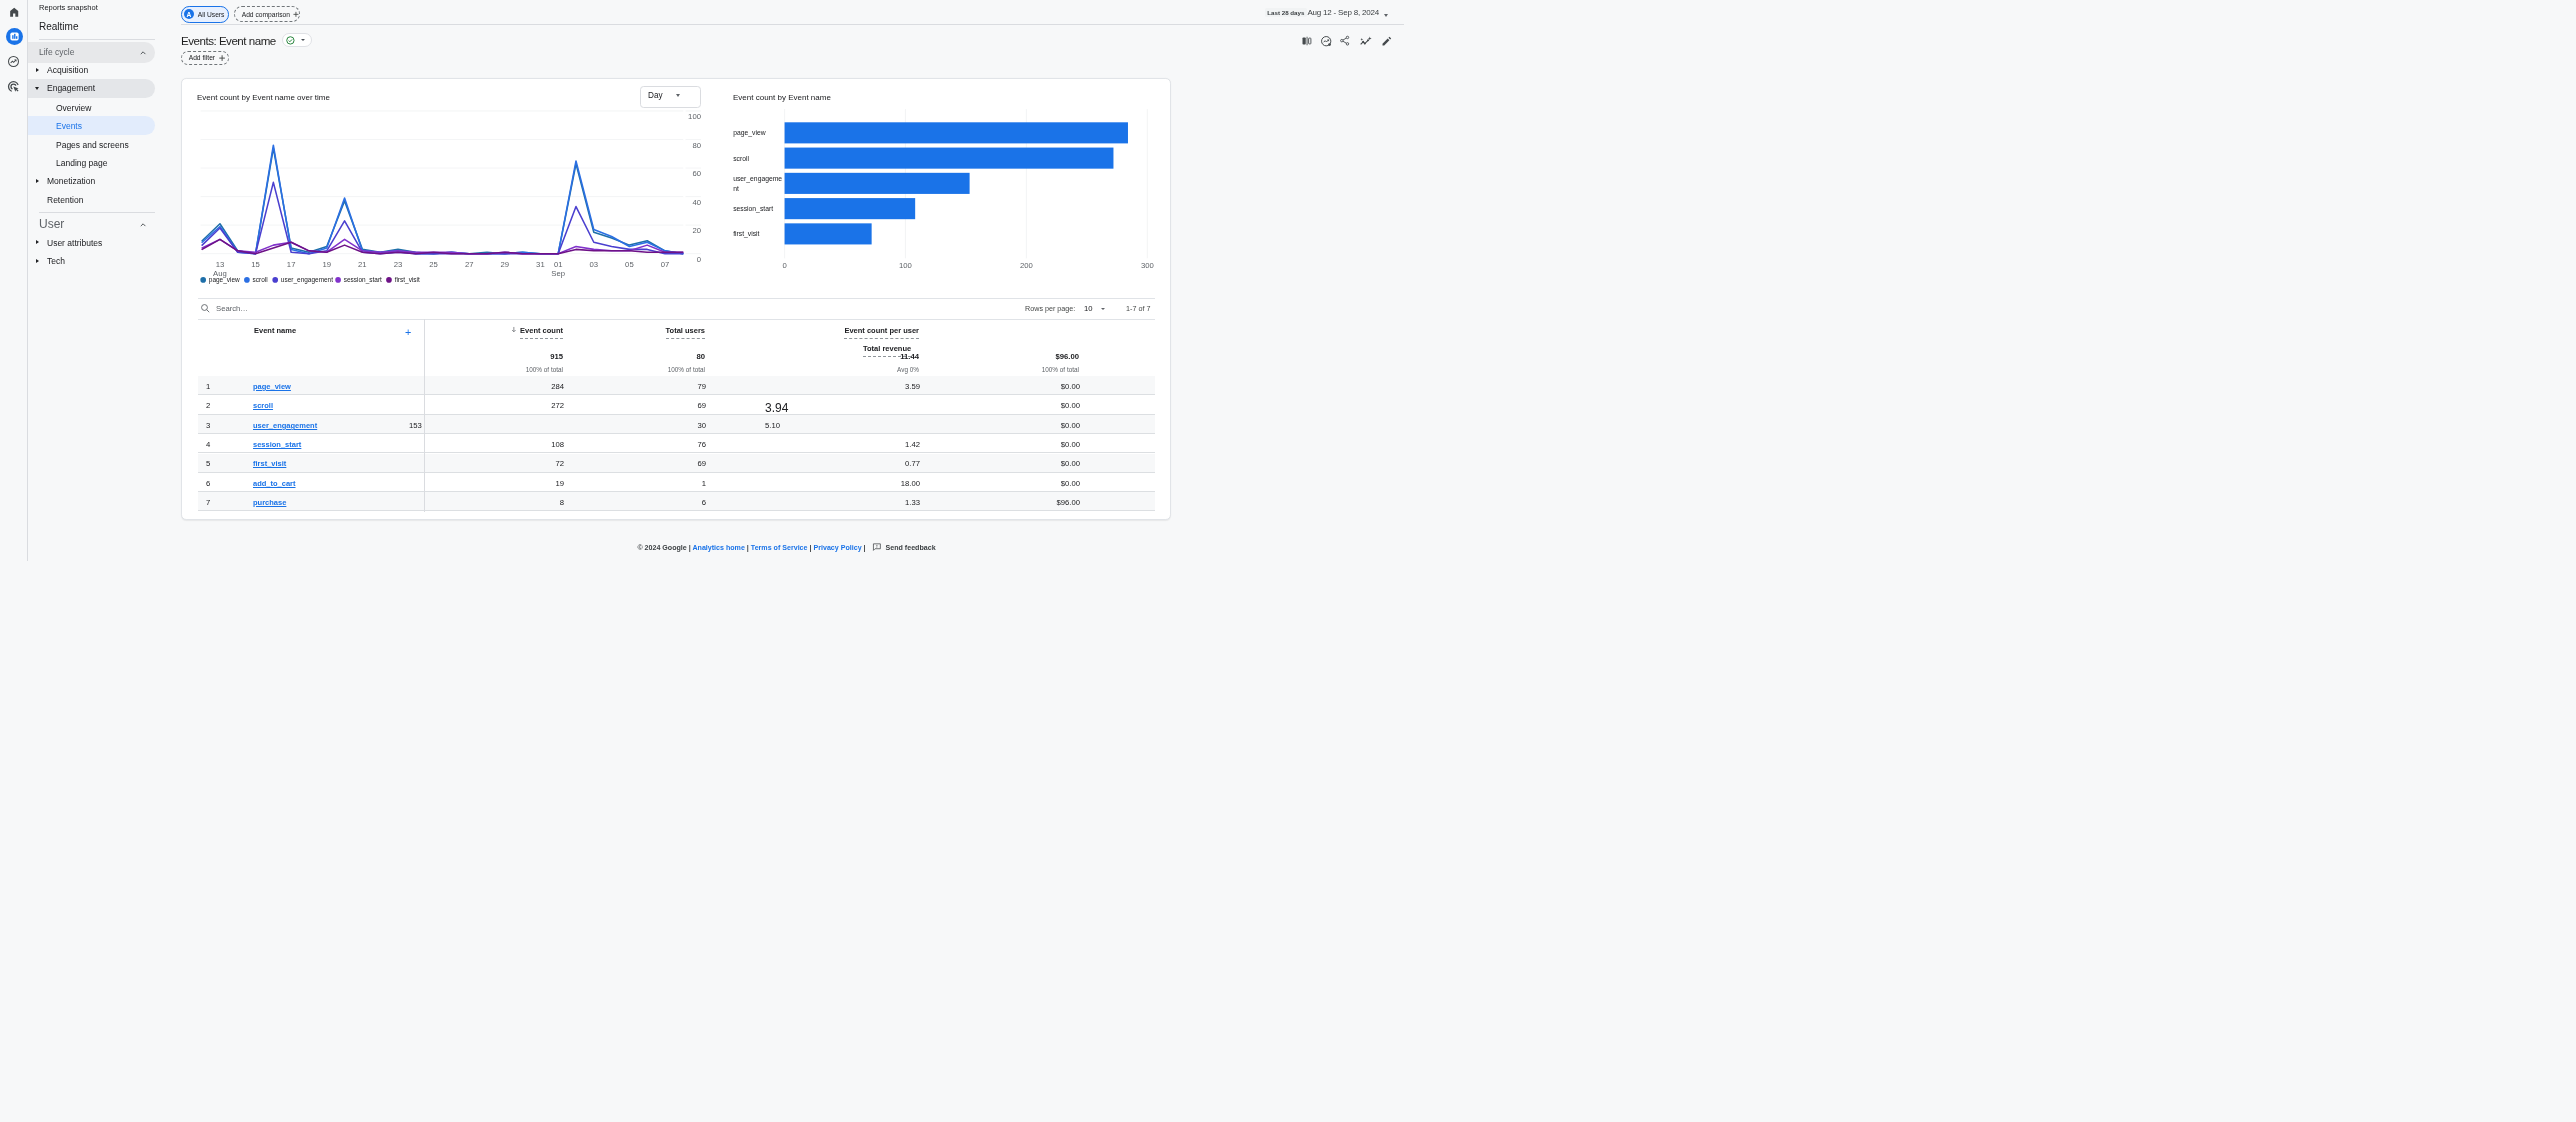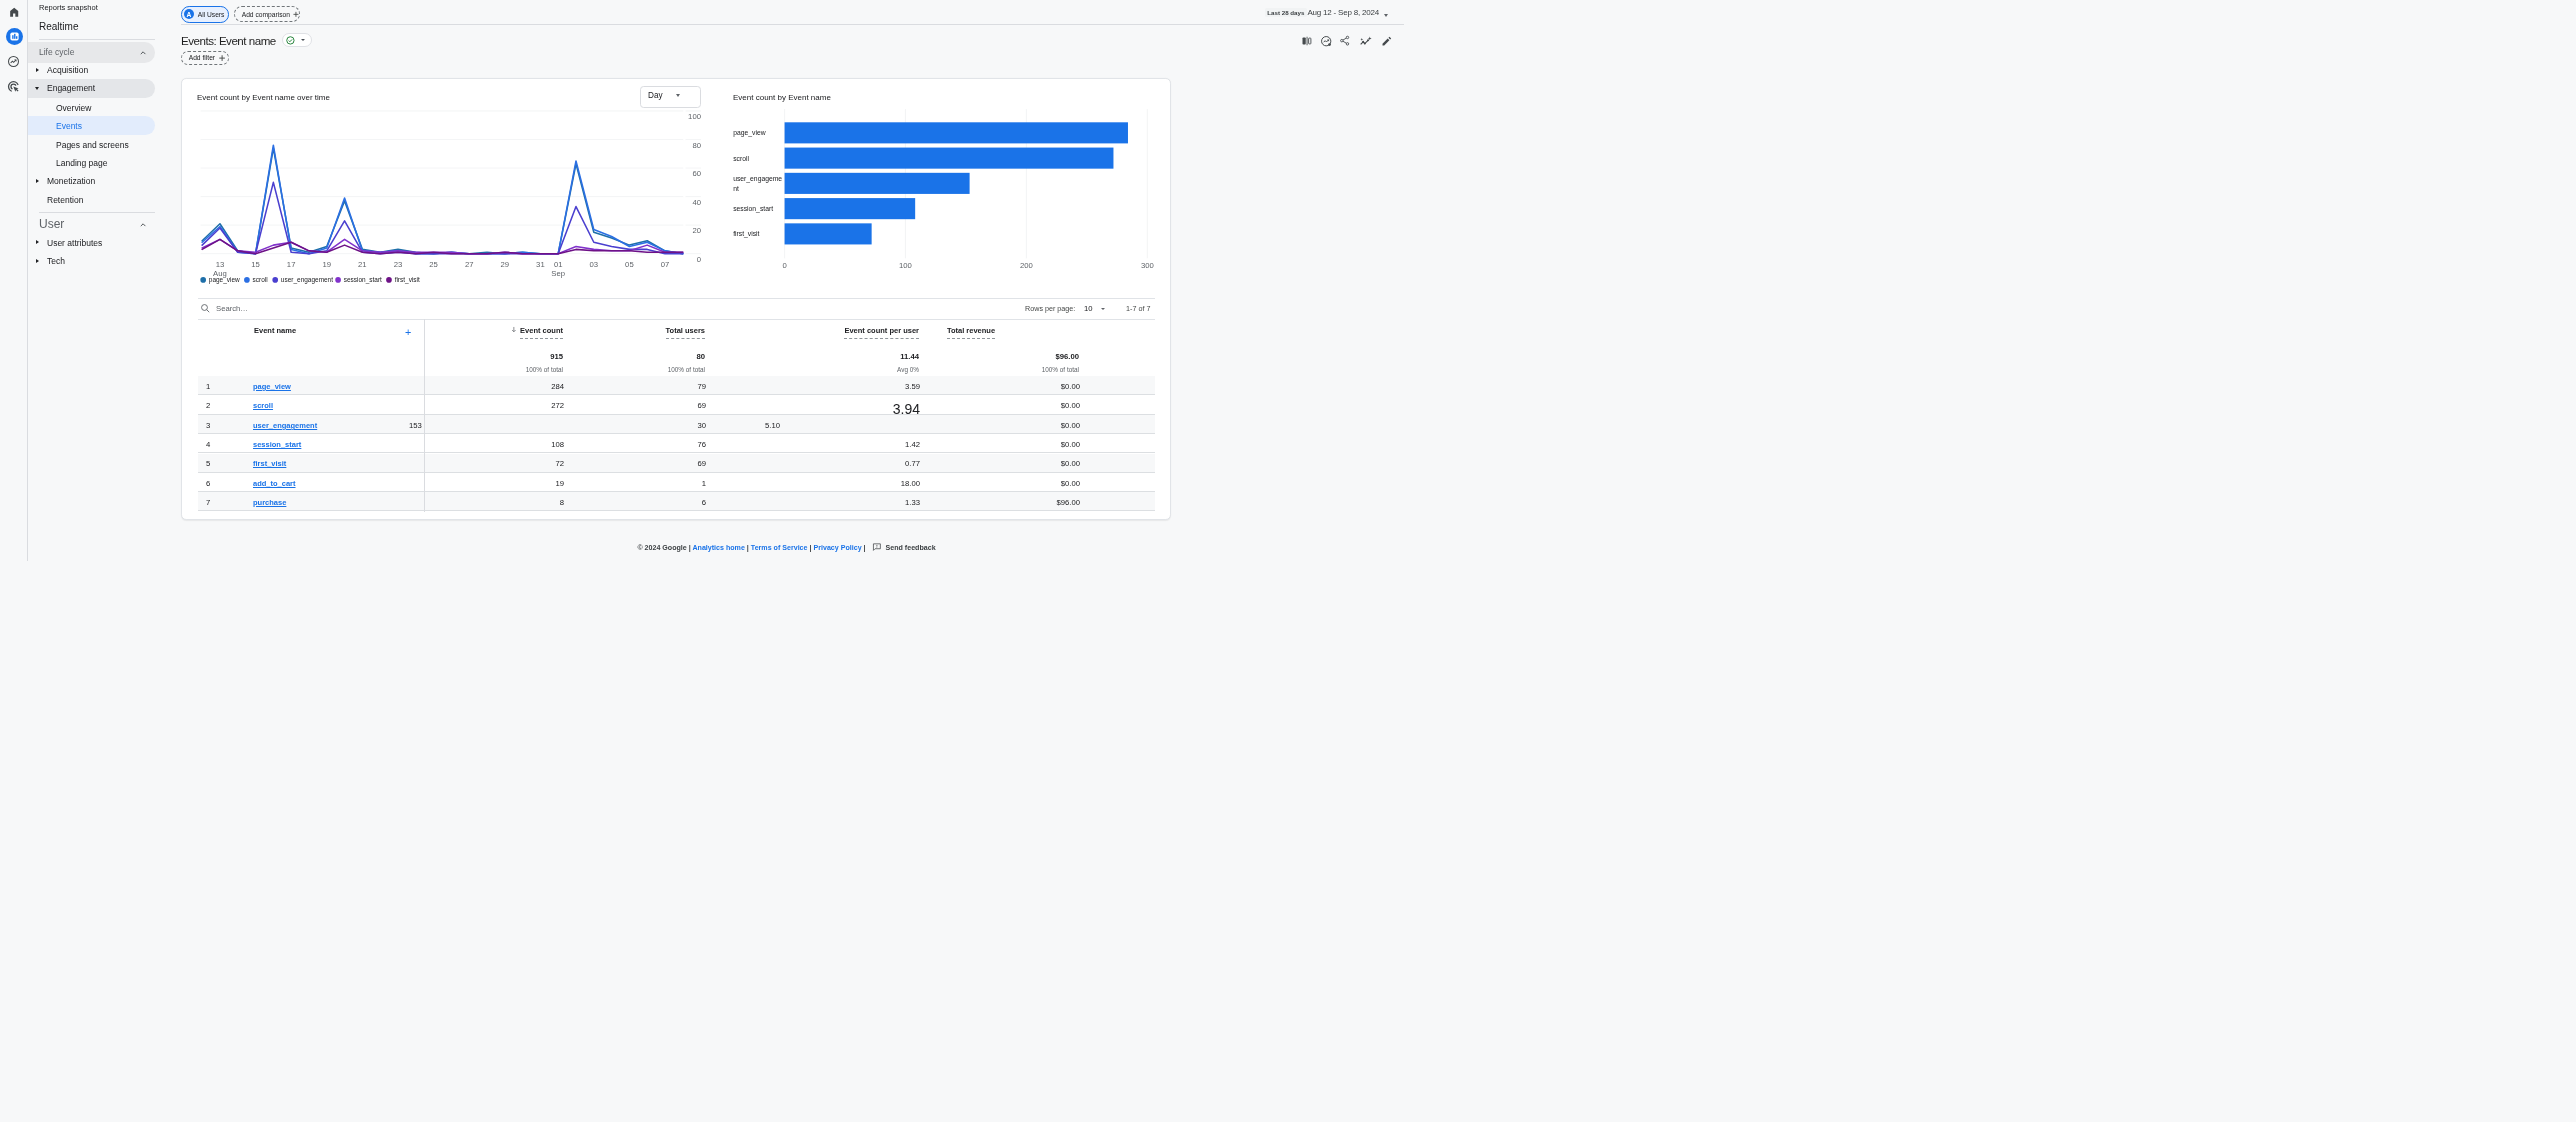--- a/index.html
+++ b/index.html
@@ -208,21 +208,21 @@
 <div style="position:absolute;left:1101px;top:308px;width:0;height:0;border-left:2.6px solid transparent;border-right:2.6px solid transparent;border-top:2.8px solid #5f6368"></div>
 <div style="position:absolute;left:1126px;top:304px;font-size:7.2px;color:#444746">1-7 of 7</div>
 <div style="position:absolute;left:198px;top:319px;width:957px;height:0.5px;background:#e0e3e7"></div>
 <div style="position:absolute;left:254px;top:326px;font-size:7.5px;font-weight:700;color:#202124">Event name</div>
 <div style="position:absolute;left:405px;top:326px;font-size:10.8px;color:#1a73e8;font-weight:400">+</div>
 <div style="position:absolute;left:347px;top:326px;width:216px;text-align:right"><svg width="7.7" height="7.7" viewBox="0 0 24 24" style="margin-right:2.6px;vertical-align:-1px">
       <path d="M12 3v15M6.5 12.5 12 18l5.5-5.5" fill="none" stroke="#5f6368" stroke-width="2.2"></path>
     </svg><span style="font-size:7.5px;font-weight:700;color:#202124;border-bottom:0.8px dashed #8f959a;padding-bottom:2.6px">Event count</span></div>
 <div style="position:absolute;left:489px;top:326px;width:216px;text-align:right"><span style="font-size:7.5px;font-weight:700;color:#202124;border-bottom:0.8px dashed #8f959a;padding-bottom:2.6px">Total users</span></div>
 <div style="position:absolute;left:703px;top:326px;width:216px;text-align:right"><span style="font-size:7.5px;font-weight:700;color:#202124;border-bottom:0.8px dashed #8f959a;padding-bottom:2.6px">Event count per user</span></div>
-<div style="position:absolute;left:863px;top:326px;width:216px;text-align:center"><span style="font-size:7.5px;font-weight:700;color:#202124;border-bottom:0.8px dashed #8f959a;padding-bottom:2.6px">Total revenue</span></div>
+<div style="position:absolute;left:863px;top:344px;width:216px;text-align:left"><span style="font-size:7.5px;font-weight:700;color:#202124;border-bottom:0.8px dashed #8f959a;padding-bottom:2.6px">Total revenue</span></div>
 <div style="position:absolute;left:347px;top:352px;width:216px;text-align:right">
     <div style="font-size:7.7px;font-weight:700;color:#202124">915</div>
     <div style="font-size:6.4px;color:#5f6368;margin-top:4.6px">100% of total</div>
   </div>
 <div style="position:absolute;left:489px;top:352px;width:216px;text-align:right">
     <div style="font-size:7.7px;font-weight:700;color:#202124">80</div>
     <div style="font-size:6.4px;color:#5f6368;margin-top:4.6px">100% of total</div>
   </div>
 <div style="position:absolute;left:703px;top:352px;width:216px;text-align:right">
     <div style="font-size:7.7px;font-weight:700;color:#202124">11.44</div>
@@ -237,21 +237,21 @@
 <div style="position:absolute;left:253px;top:382px;font-size:7.5px;color:#1a73e8;text-decoration:underline;font-weight:700">page_view</div>
 <div style="position:absolute;left:409px;top:382px;width:155px;text-align:right;font-size:7.7px;color:#202124">284</div>
 <div style="position:absolute;left:551px;top:382px;width:155px;text-align:right;font-size:7.7px;color:#202124">79</div>
 <div style="position:absolute;left:765px;top:382px;width:155px;text-align:right;font-size:7.7px;color:#202124">3.59</div>
 <div style="position:absolute;left:925px;top:382px;width:155px;text-align:right;font-size:7.7px;color:#202124">$0.00</div>
 <div style="position:absolute;left:198px;top:396px;width:957px;height:19.4px;background:#ffffff;border-bottom:0.5px solid #dcdfe2;box-sizing:border-box"></div>
 <div style="position:absolute;left:204px;top:401px;width:8.2px;text-align:center;font-size:7.7px;color:#202124">2</div>
 <div style="position:absolute;left:253px;top:401px;font-size:7.5px;color:#1a73e8;text-decoration:underline;font-weight:700">scroll</div>
 <div style="position:absolute;left:409px;top:401px;width:155px;text-align:right;font-size:7.7px;color:#202124">272</div>
 <div style="position:absolute;left:551px;top:401px;width:155px;text-align:right;font-size:7.7px;color:#202124">69</div>
-<div style="position:absolute;left:765px;top:401px;width:155px;text-align:right;font-size:14px;color:#202124">3.94</div>
+<div style="position:absolute;left:765px;top:401px;width:155px;text-align:left;font-size:12px;color:#202124">3.94</div>
 <div style="position:absolute;left:925px;top:401px;width:155px;text-align:right;font-size:7.7px;color:#202124">$0.00</div>
 <div style="position:absolute;left:198px;top:415px;width:957px;height:19.4px;background:#f7f8f9;border-bottom:0.5px solid #dcdfe2;box-sizing:border-box"></div>
 <div style="position:absolute;left:204px;top:421px;width:8.2px;text-align:center;font-size:7.7px;color:#202124">3</div>
 <div style="position:absolute;left:253px;top:421px;font-size:7.5px;color:#1a73e8;text-decoration:underline;font-weight:700">user_engagement</div>
 <div style="position:absolute;left:409px;top:421px;width:155px;text-align:left;font-size:7.7px;color:#202124">153</div>
 <div style="position:absolute;left:551px;top:421px;width:155px;text-align:right;font-size:7.7px;color:#202124">30</div>
 <div style="position:absolute;left:765px;top:421px;width:155px;font-size:7.7px;color:#202124">5.10</div>
 <div style="position:absolute;left:925px;top:421px;width:155px;text-align:right;font-size:7.7px;color:#202124">$0.00</div>
 <div style="position:absolute;left:198px;top:434px;width:957px;height:19.4px;background:#ffffff;border-bottom:0.5px solid #dcdfe2;box-sizing:border-box"></div>
 <div style="position:absolute;left:204px;top:440px;width:8.2px;text-align:center;font-size:7.7px;color:#202124">4</div>

